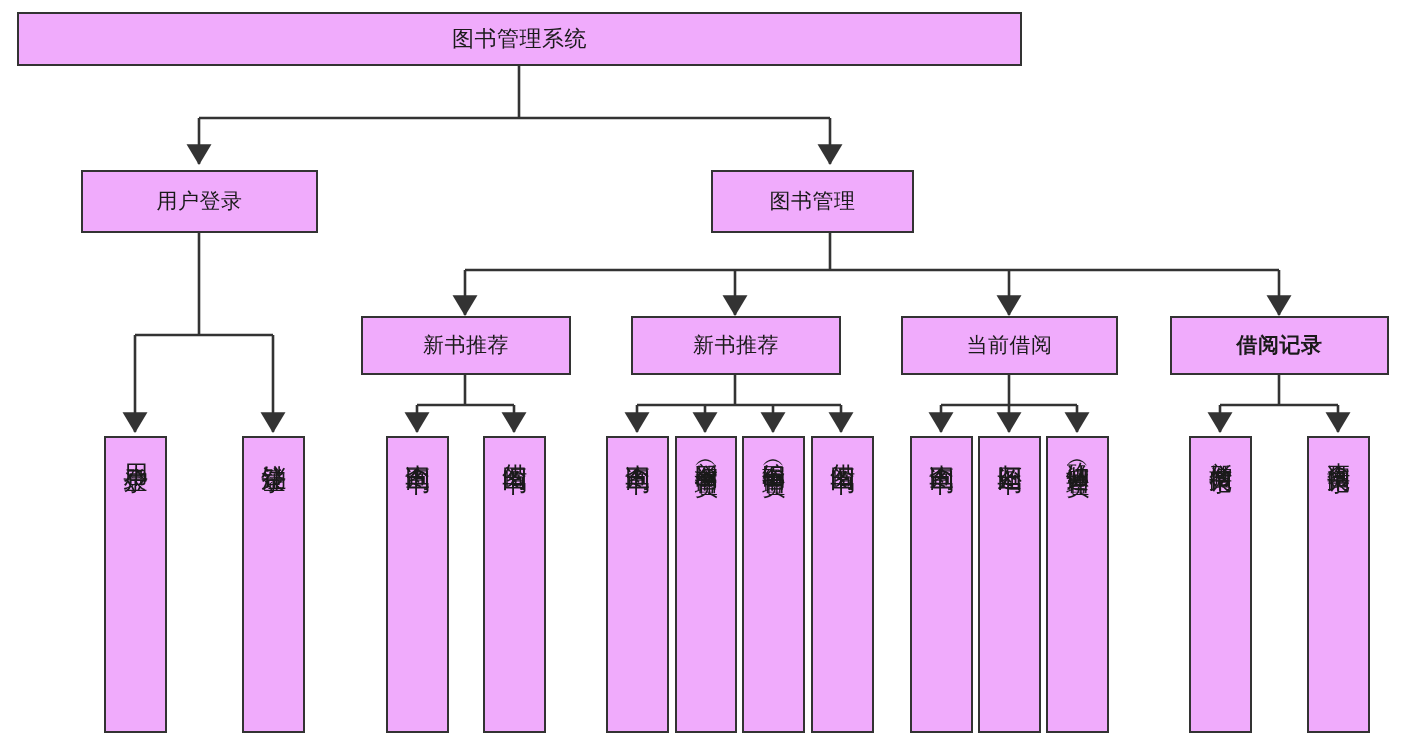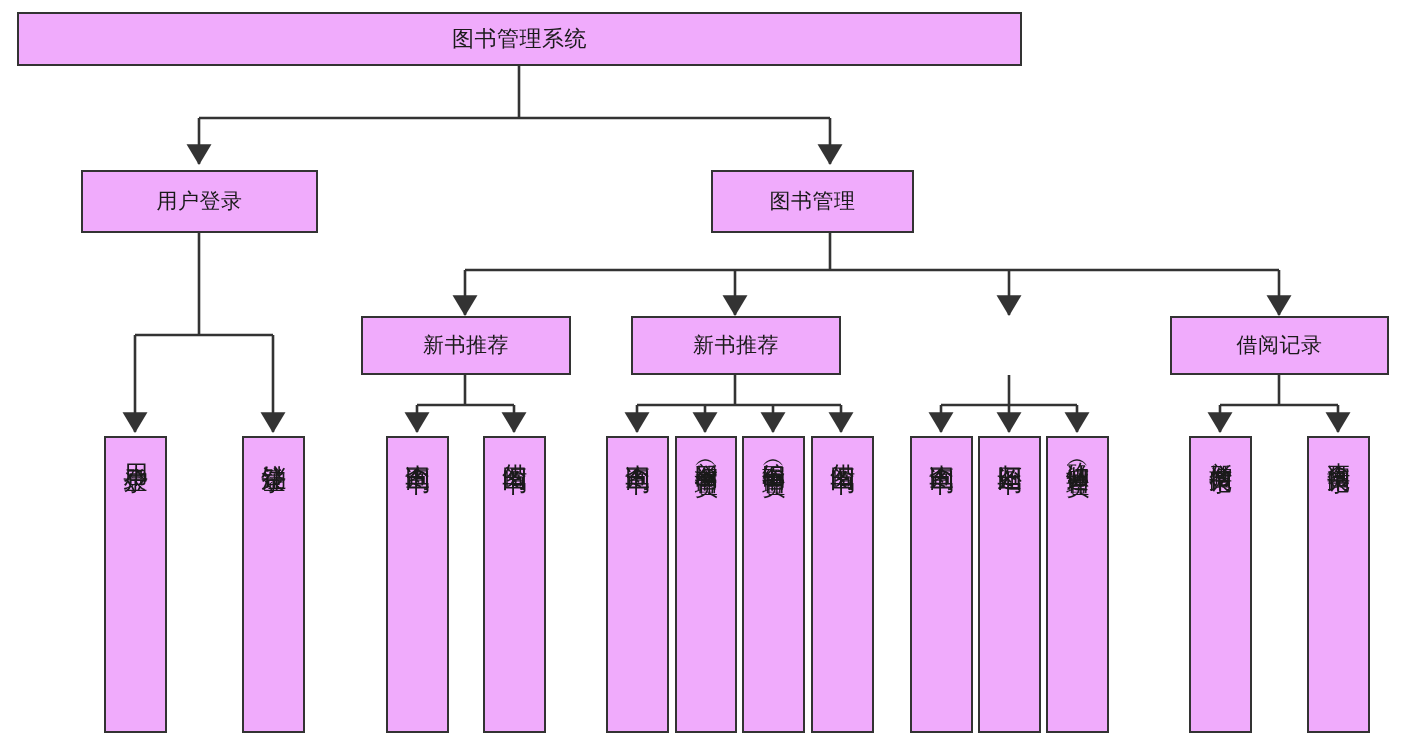--- a/index.html
+++ b/index.html
@@ -142,21 +142,24 @@
   <div class="node horiz" style="left:711px; top:170px; width:203px; height:63px;">
     <span class="node-label">图书管理</span>
   </div>
 
   <div class="node horiz" style="left:361px; top:316px; width:210px; height:59px;">
     <span class="node-label">新书推荐</span>
   </div>
   <div class="node horiz" style="left:631px; top:316px; width:210px; height:59px;">
     <span class="node-label">新书推荐</span>
   </div>
-  <div class="node horiz" style="left:1170px; top:316px; width:219px; height:59px;">
+  <div class="node horiz" style="left:901px; top:316px; width:217px; height:59px;">
+    <span class="node-label">当前借阅</span>
+  </div>
+  <div class="node horiz" style="left:1170px; top:316px; width:219px; height:59px;font-weight:bold;">
     <span class="node-label">借阅记录</span>
   </div>
 
   <div class="node vert" style="left:104px; top:436px; width:63px; height:297px;">
     <span class="node-label">用户登录</span>
   </div>
   <div class="node vert" style="left:242px; top:436px; width:63px; height:297px;">
     <span class="node-label">注销登录</span>
   </div>
 

